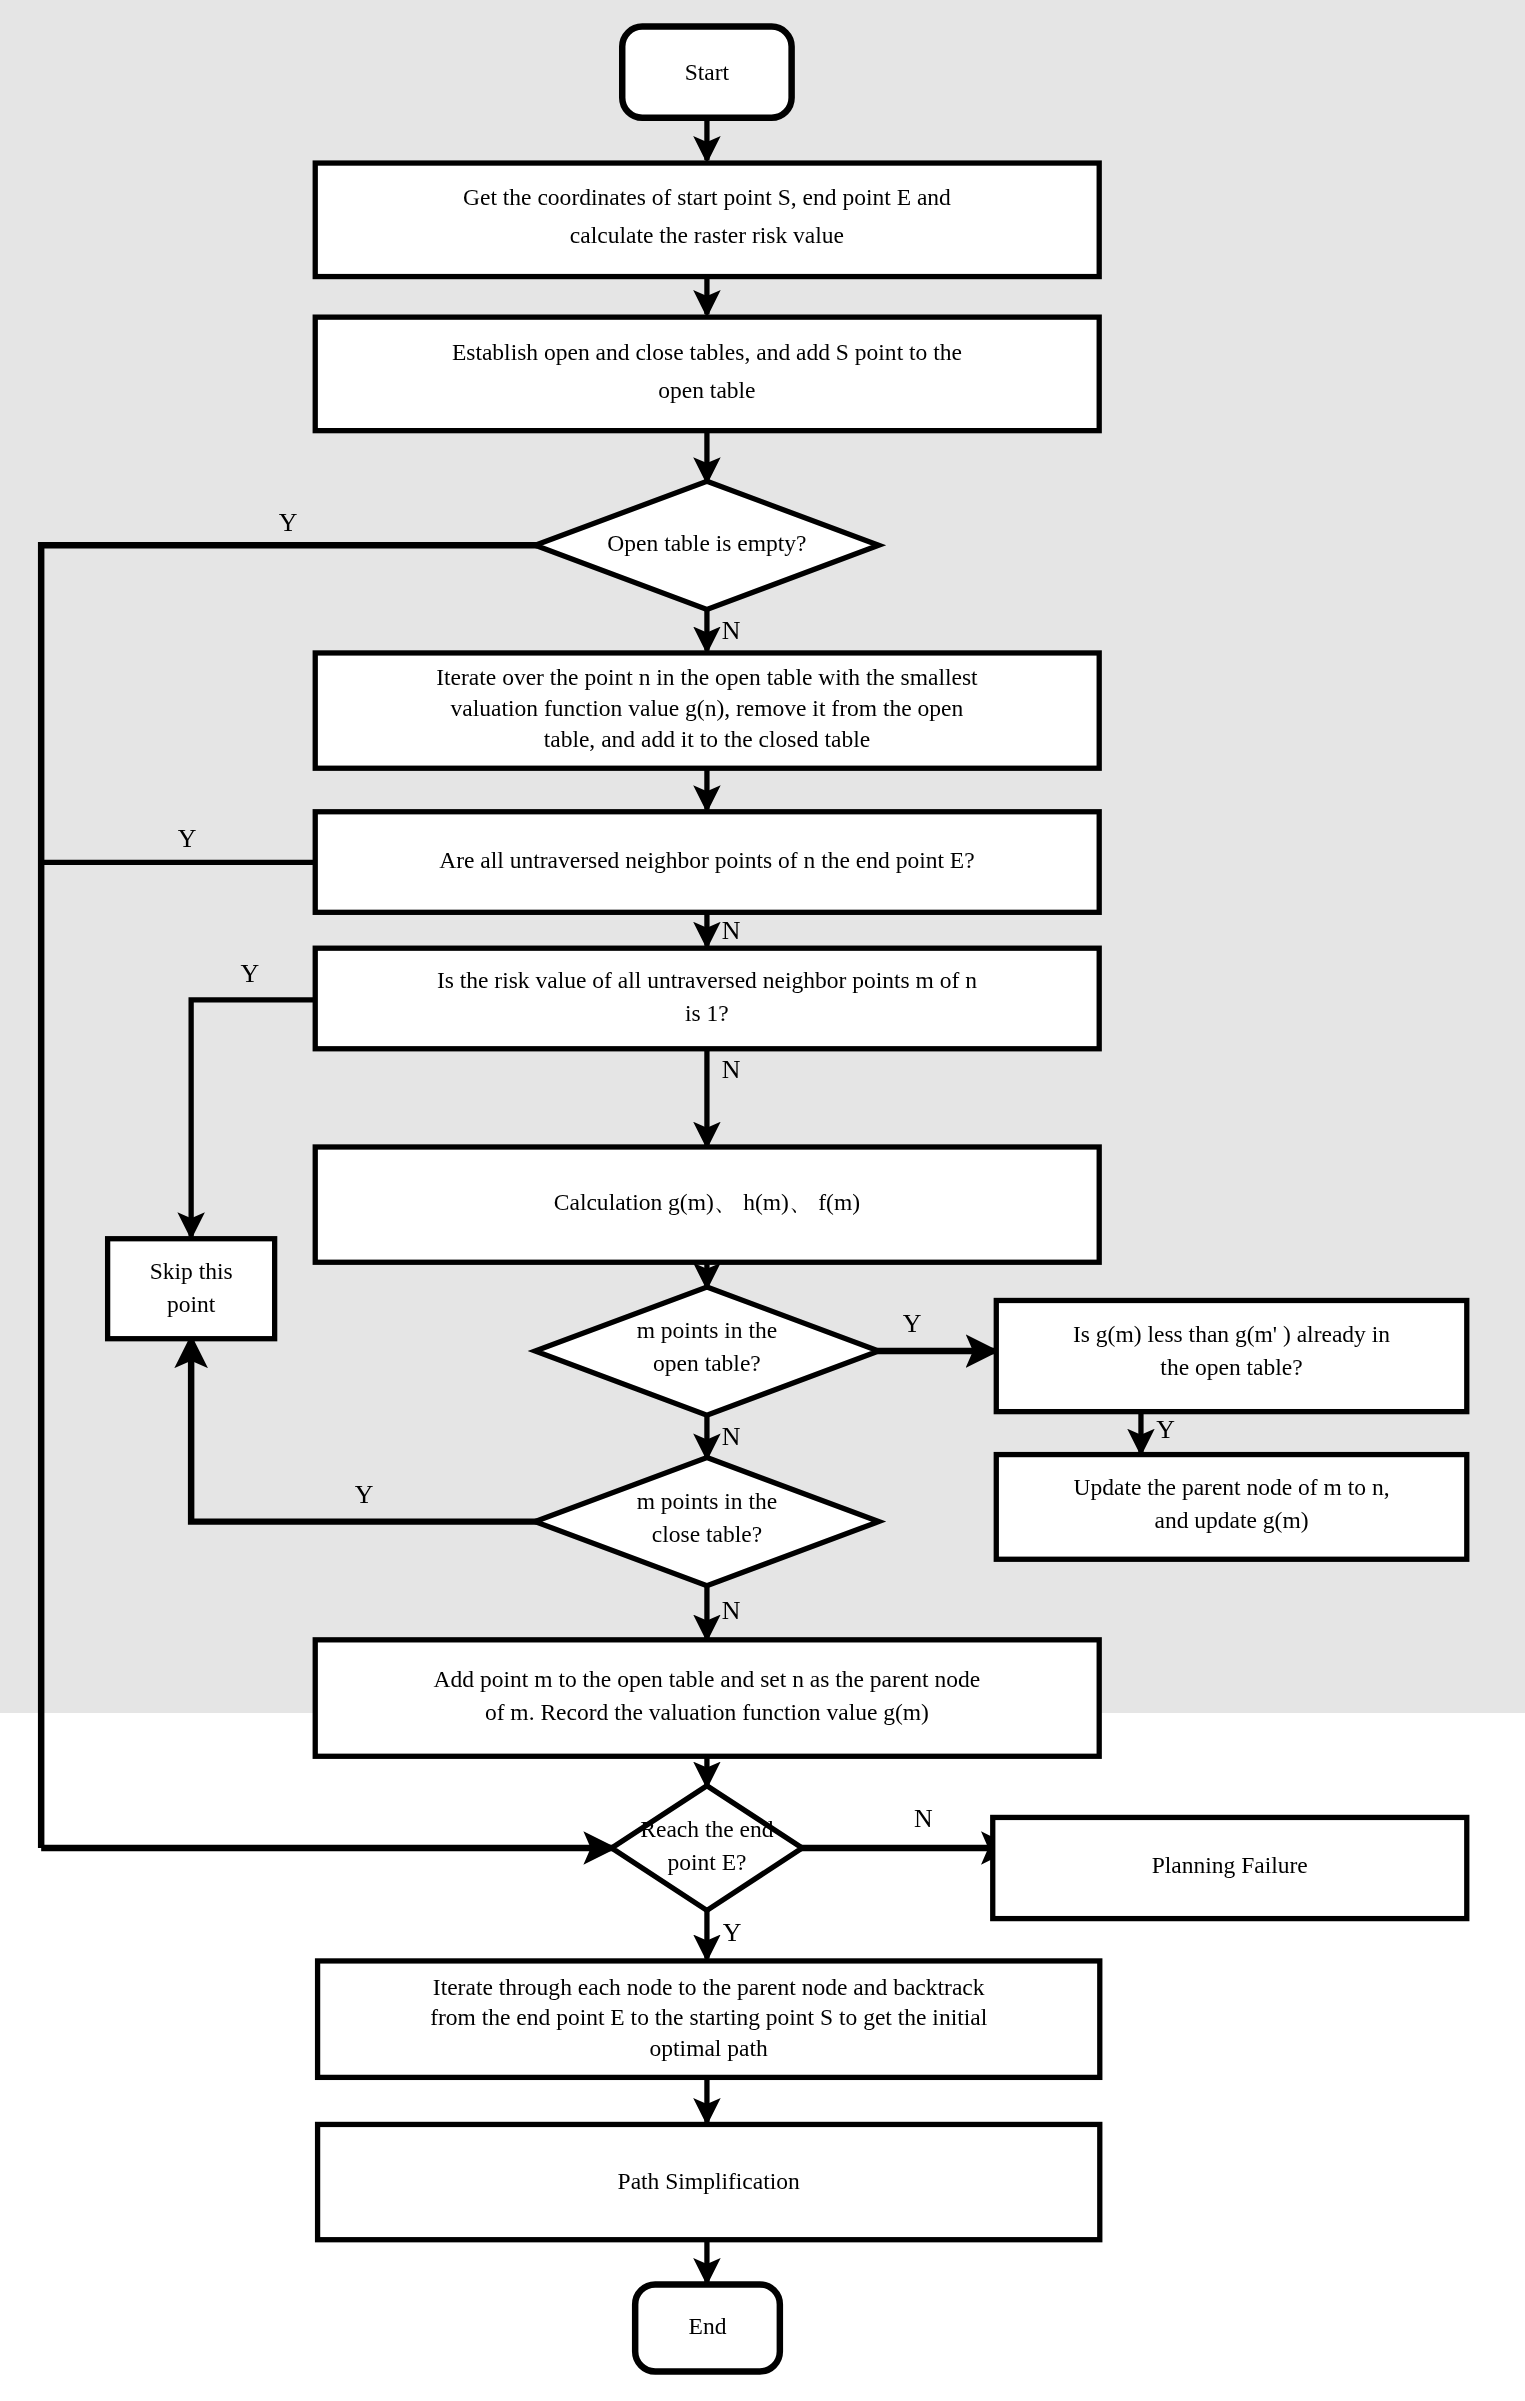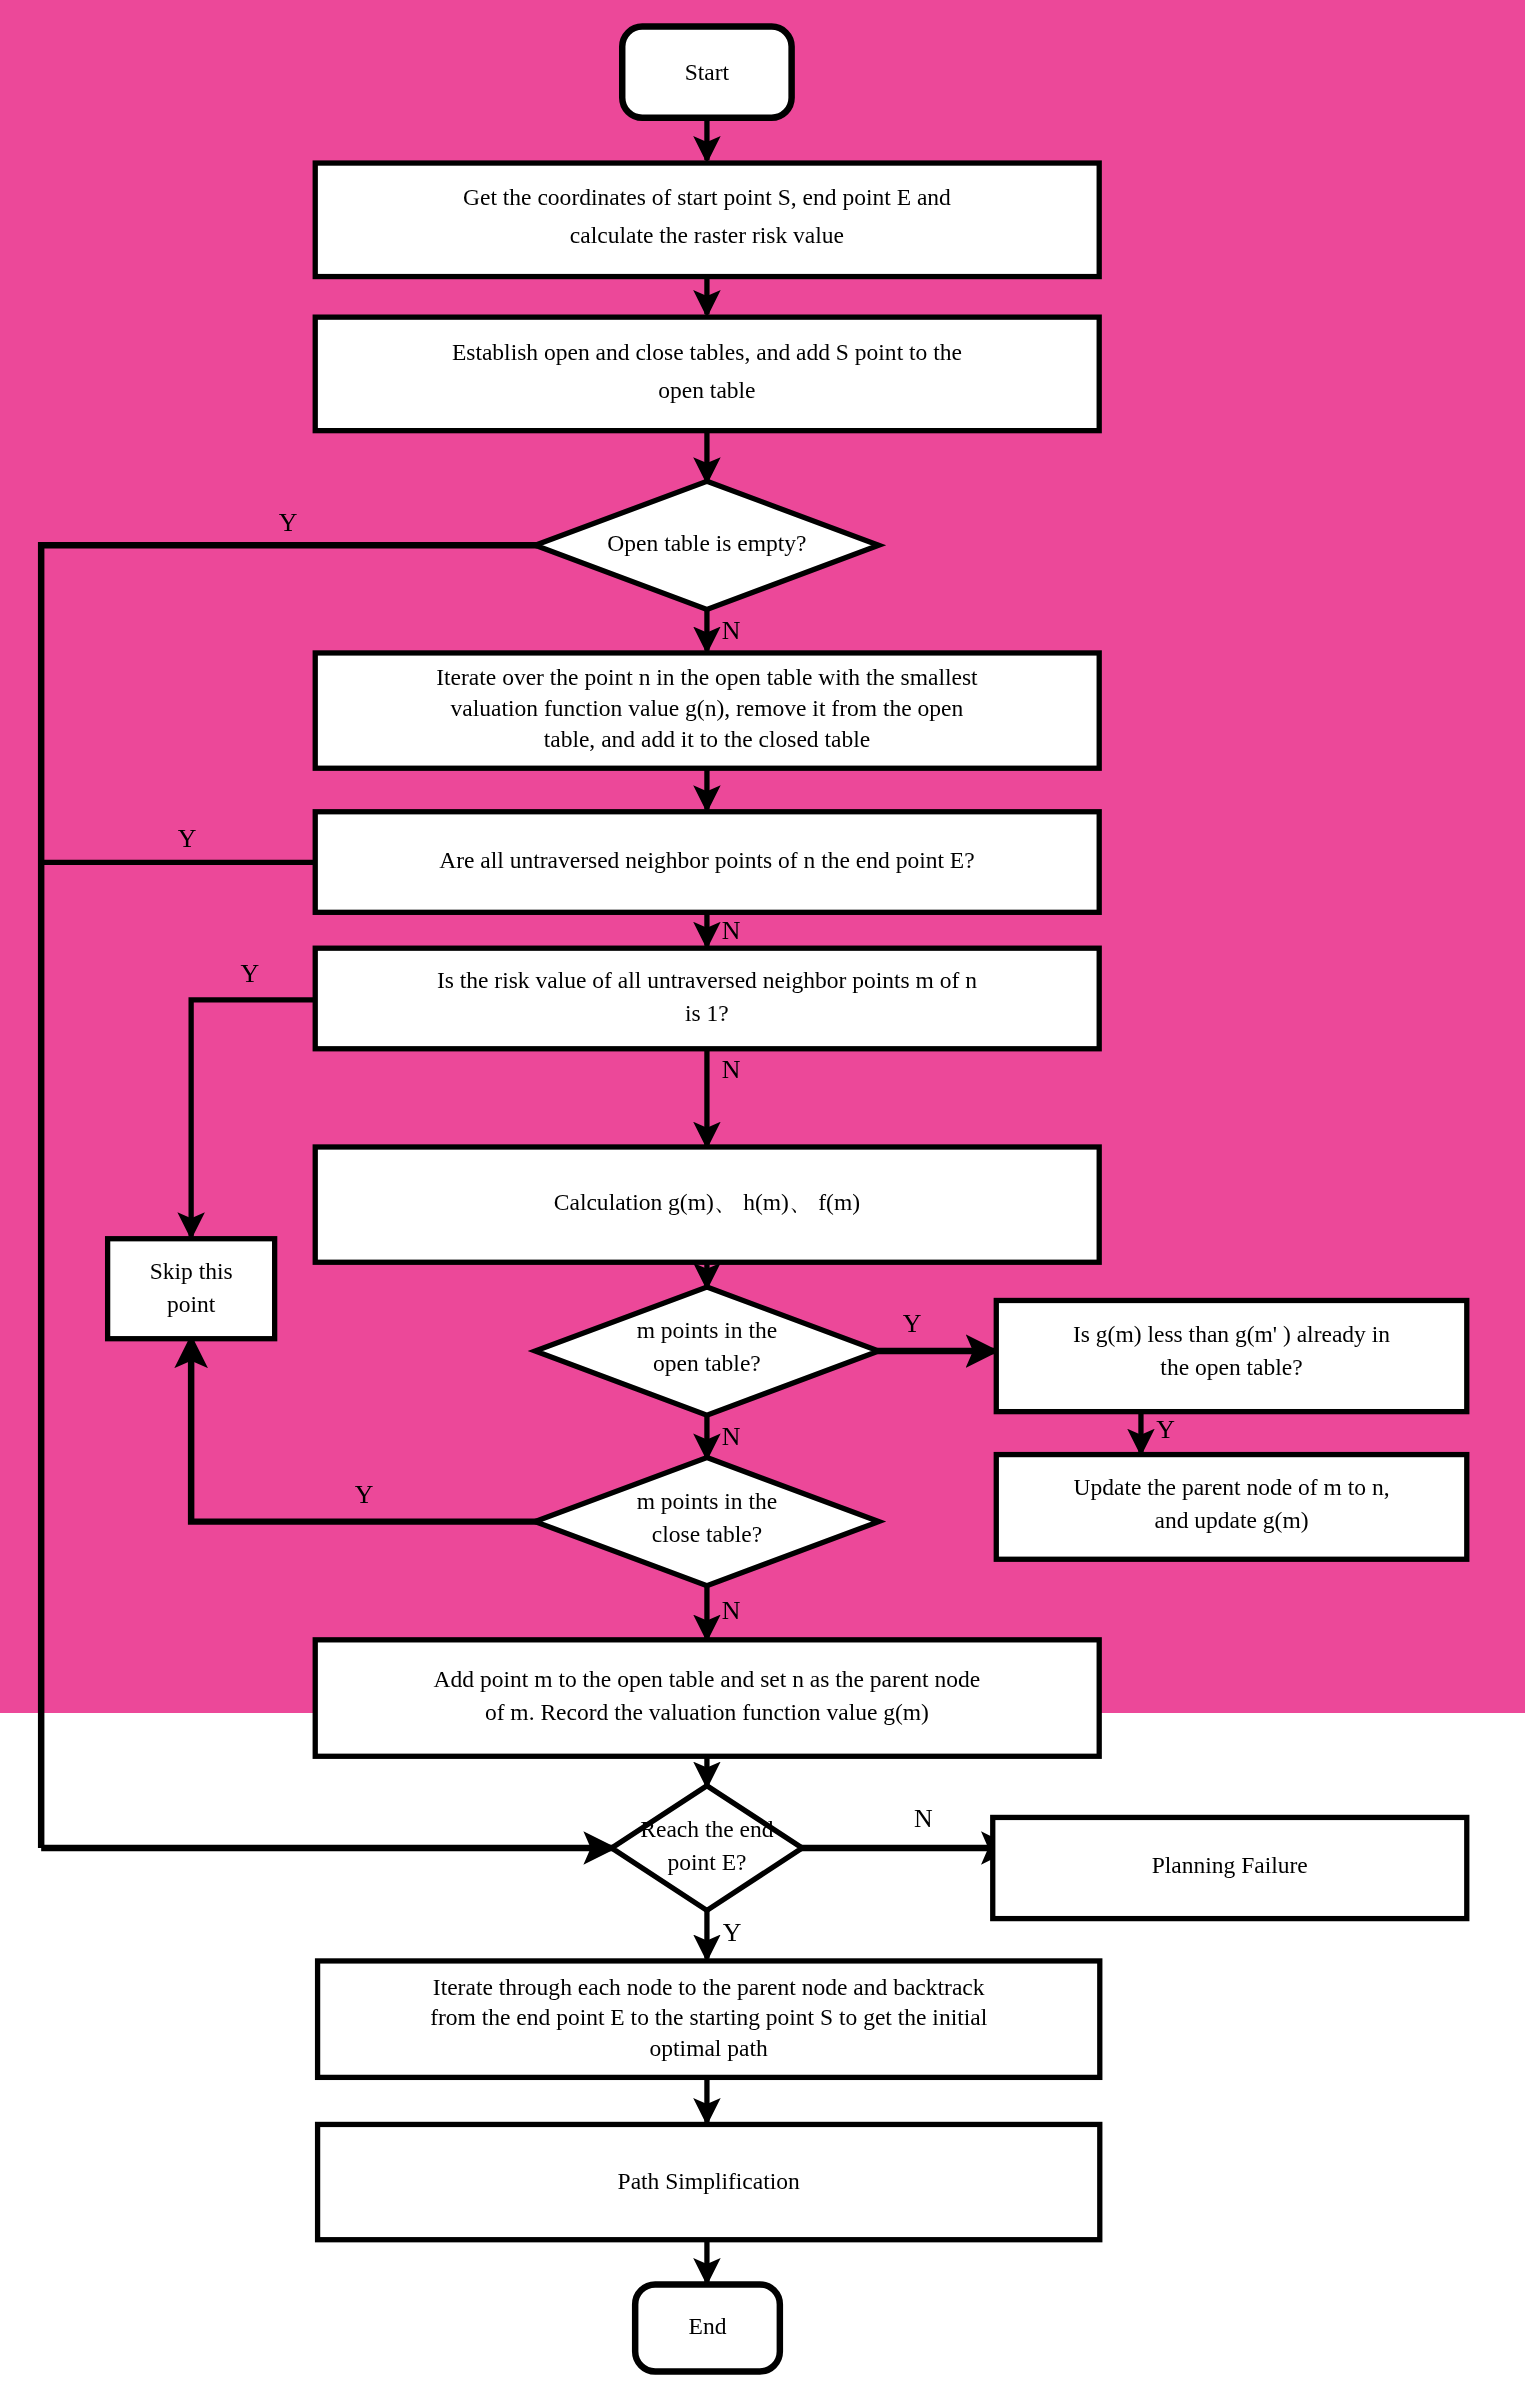--- a/index.html
+++ b/index.html
@@ -10,21 +10,21 @@
   }
   body {
     width: 1525px;
     height: 2401px;
     font-family: "Liberation Serif", "DejaVu Serif", serif;
   }
   #flow-root {
     position: relative;
     width: 1525px;
     height: 1713px;
-    background: #ec4899;
+    background: #e5e5e5;
     text-decoration: underline;
   }
   svg#flow-svg {
     display: block;
     width: 1525px;
     height: 2401px;
   }
   .node-shape {
     fill: #ffffff;
     stroke: #000000;

